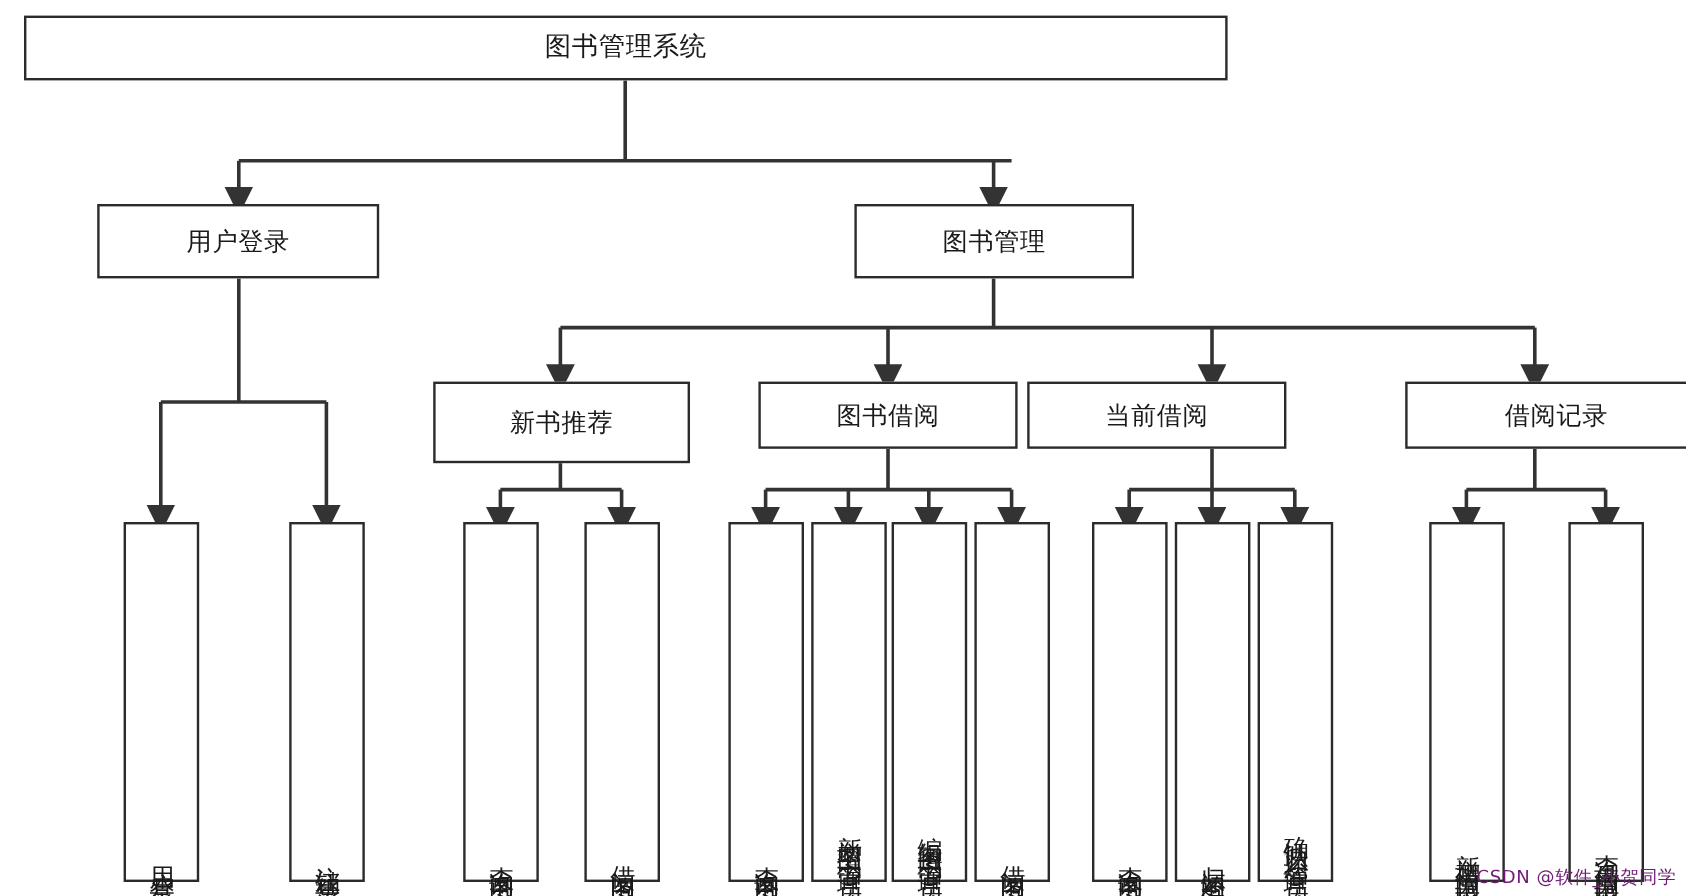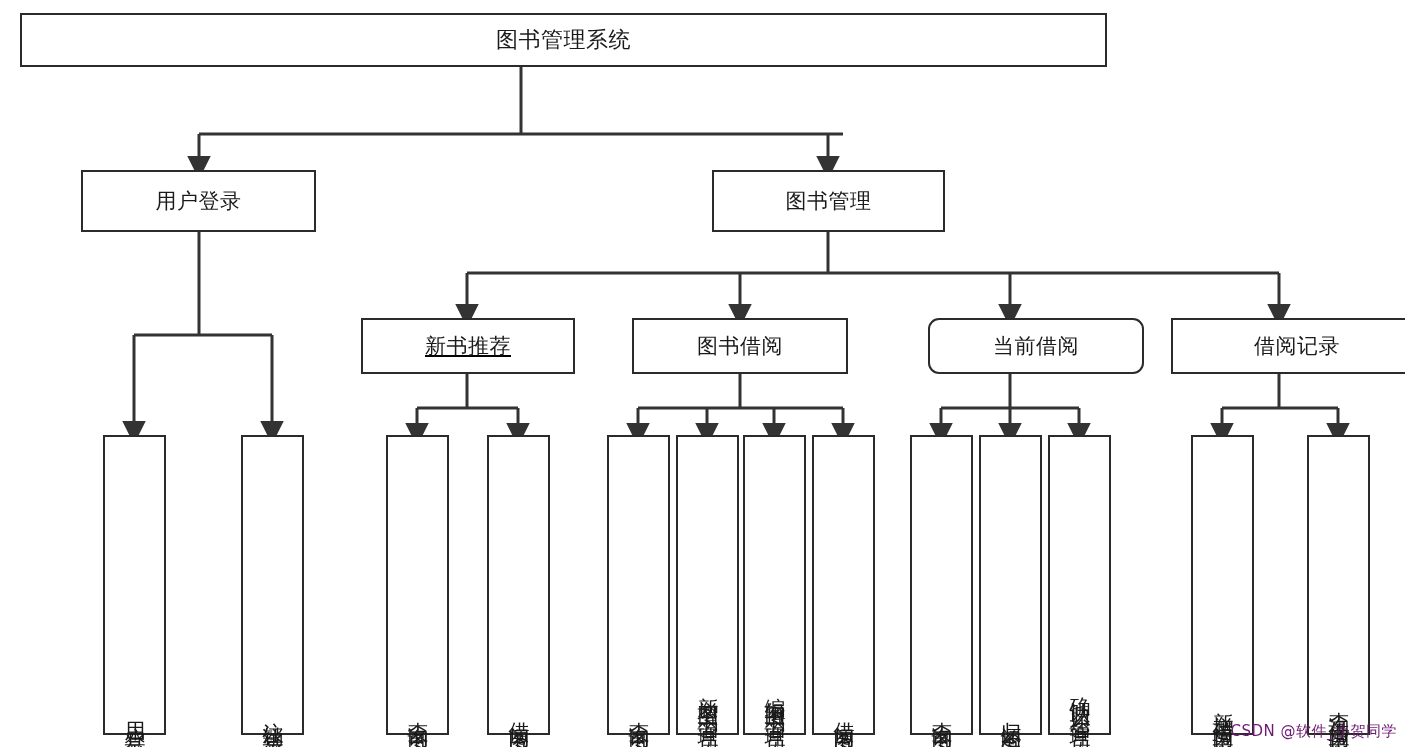--- a/index.html
+++ b/index.html
@@ -118,41 +118,41 @@
       <path d="M1010,408 L1010,427" marker-end="url(#arrow)"></path>
       <path d="M1079,408 L1079,427" marker-end="url(#arrow)"></path>
 
       <path d="M1279,374 L1279,408"></path>
       <path d="M1222,408 L1338,408"></path>
       <path d="M1222,408 L1222,427" marker-end="url(#arrow)"></path>
       <path d="M1338,408 L1338,427" marker-end="url(#arrow)"></path>
     </g>
   </svg>
 
-  <div class="node horiz tier1" style="left:20px; top:13px; width:1087px; height:54px;">
+  <div class="node horiz tier1" style="left:20px; top:13px; width:1003px; height:54px;">
     <span class="label">图书管理系统</span>
   </div>
 
   <div class="node horiz" style="left:81px; top:170px; width:235px; height:62px;">
     <span class="label">用户登录</span>
   </div>
 
   <div class="node horiz" style="left:712px; top:170px; width:233px; height:62px;align-items:center;">
     <span class="label">图书管理</span>
   </div>
 
-  <div class="node horiz" style="left:361px; top:318px; width:214px; height:56px;text-decoration:underline;">
+  <div class="node horiz" style="left:361px; top:318px; width:214px; height:68px;">
     <span class="label">新书推荐</span>
   </div>
 
   <div class="node horiz" style="left:632px; top:318px; width:216px; height:56px;">
     <span class="label">图书借阅</span>
   </div>
 
-  <div class="node horiz" style="left:928px; top:318px; width:216px; height:56px;border-radius:11px;">
+  <div class="node horiz" style="left:856px; top:318px; width:216px; height:56px;">
     <span class="label">当前借阅</span>
   </div>
 
   <div class="node horiz" style="left:1171px; top:318px; width:252px; height:56px;">
     <span class="label">借阅记录</span>
   </div>
 
   <div class="node vert" style="left:103px; top:435px; width:63px; height:300px;">
     <span class="label">用户登录</span>
   </div>

